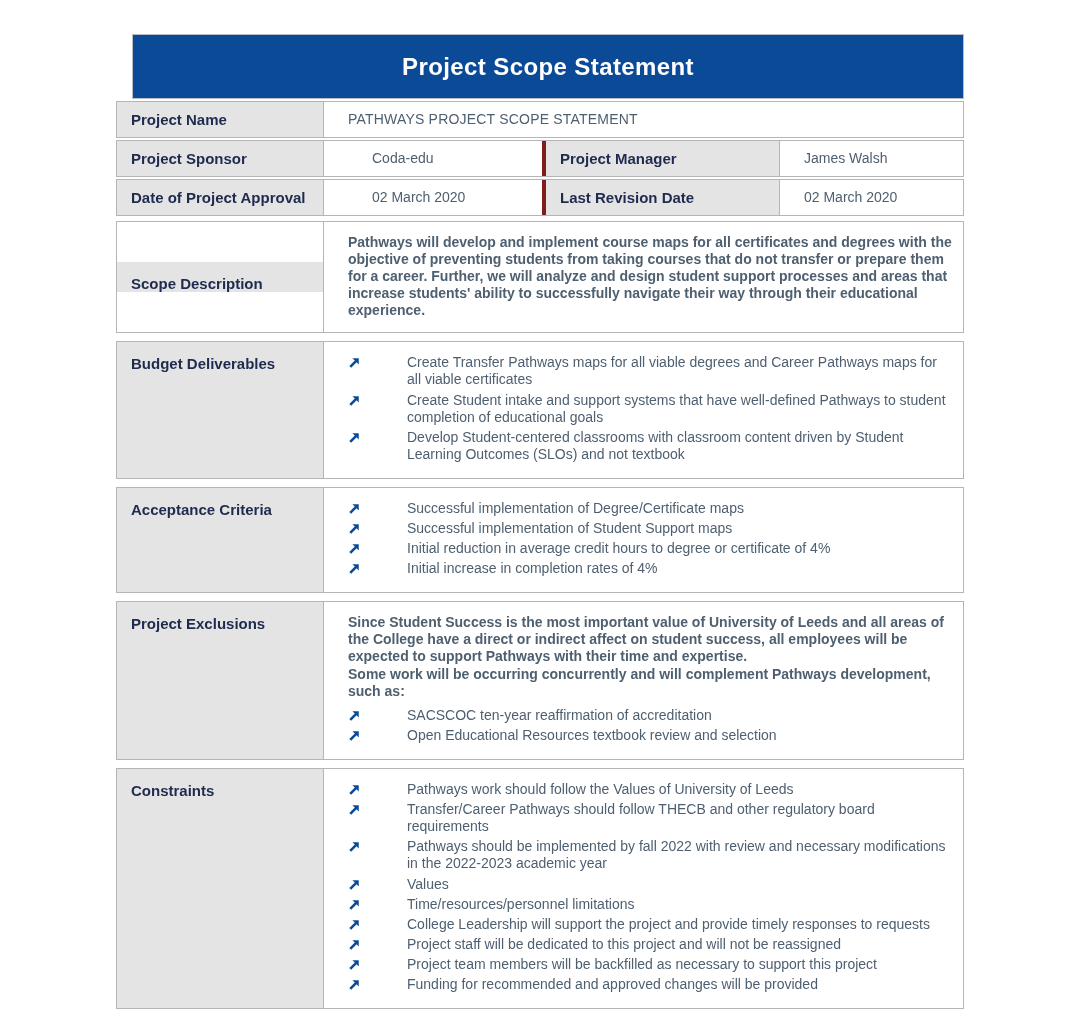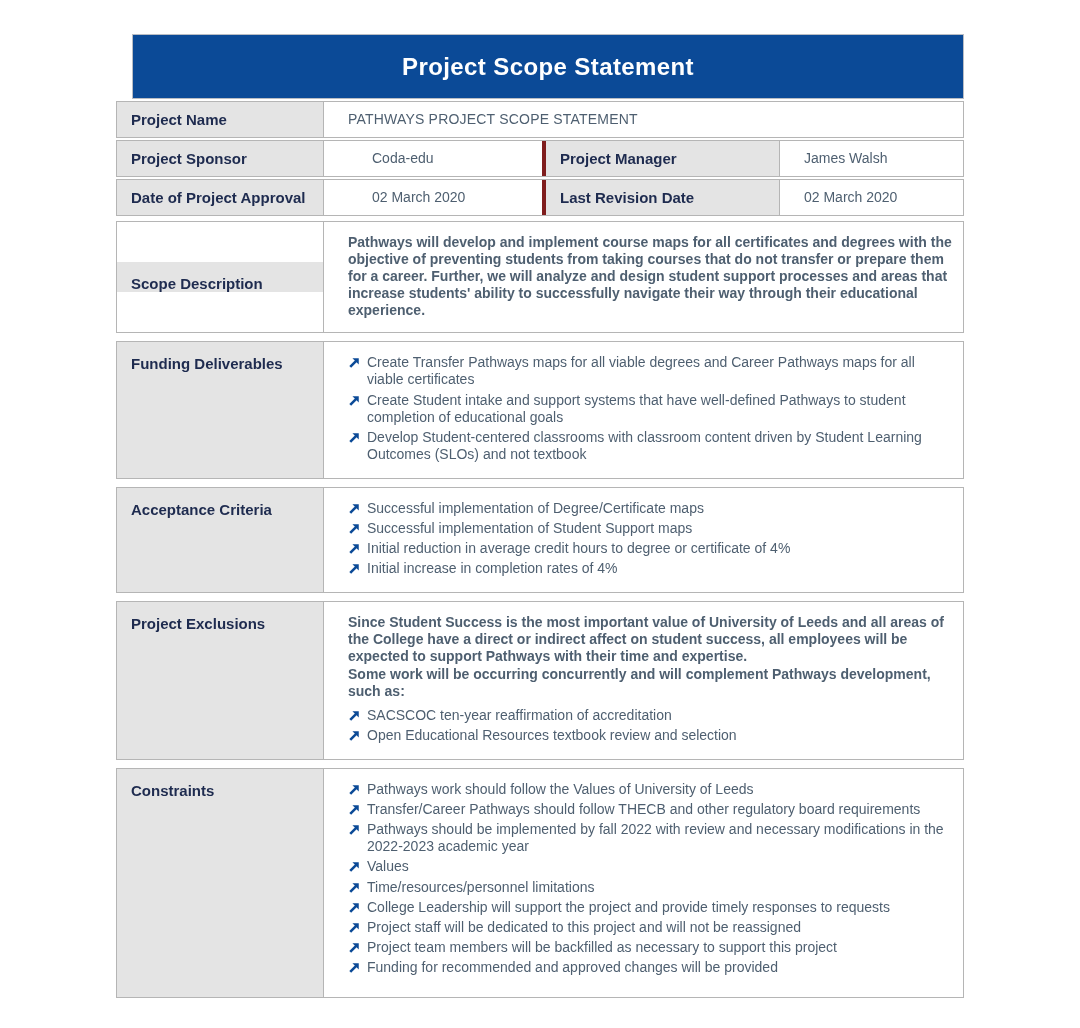--- a/index.html
+++ b/index.html
@@ -75,20 +75,21 @@
   .scope-row   { min-height: 108px; }
   .deliv-row   { min-height: 137px; }
   .accept-row  { min-height: 106px; justify-content: center; }
   .excl-row    { min-height: 159px; }
   .constr-row  { min-height: 230px; }
   ul.arrow-list { list-style: none; }
   ul.arrow-list li {
     display: flex;
     align-items: flex-start;
     margin-bottom: 3px;
+    gap: 40px;
   }
   ul.arrow-list .bullet-icon {
     flex-shrink: 0;
     width: 13px;
     height: 13px;
     margin-top: 2px;
     margin-right: 6px;
   }
   .para { margin-bottom: 1px; font-weight: bold; }
   .para-gap { margin-bottom: 6px; }
@@ -123,21 +124,21 @@
   </div>
 
   <div class="row section first-section scope-row">
     <div class="cell label-cell top w-c1">Scope Description</div>
     <div class="cell value-cell top">
       <p class="para">Pathways will develop and implement course maps for all certificates and degrees with the objective of preventing students from taking courses that do not transfer or prepare them for a career.  Further, we will analyze and design student support processes and areas that increase students' ability to successfully navigate their way through their educational experience.</p>
     </div>
   </div>
 
   <div class="row section deliv-row">
-    <div class="cell label-cell top w-c1">Funding Deliverables</div>
+    <div class="cell label-cell top w-c1">Budget Deliverables</div>
     <div class="cell value-cell top">
       <ul class="arrow-list">
         <li>
           <svg class="bullet-icon" viewBox="0 0 14 14">
               <path d="M2.4 11.6 L9.4 4.6" stroke="#0b4a97" stroke-width="2.7" fill="none"></path>
               <path d="M4.8 2.4 H11.6 V9.2 Z" fill="#0b4a97"></path>
             </svg>
           <span>Create Transfer Pathways maps for all viable degrees and Career Pathways maps for all viable certificates</span>
         </li>
         <li>

